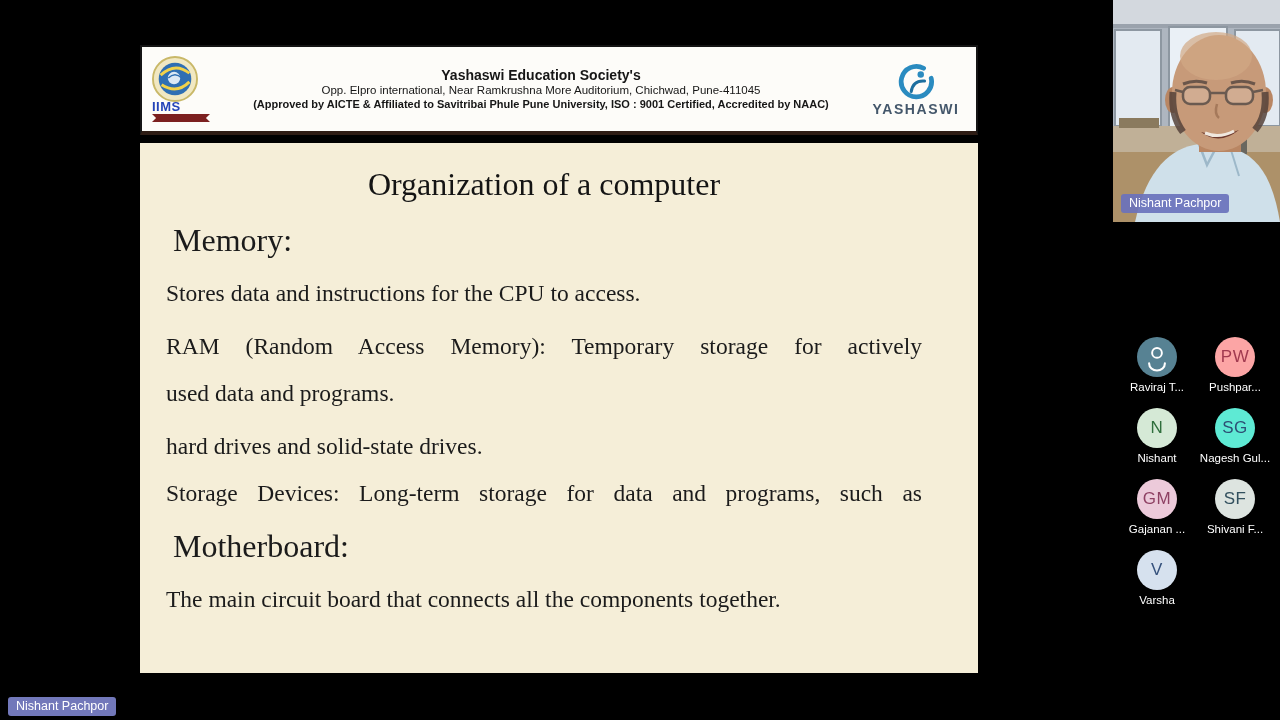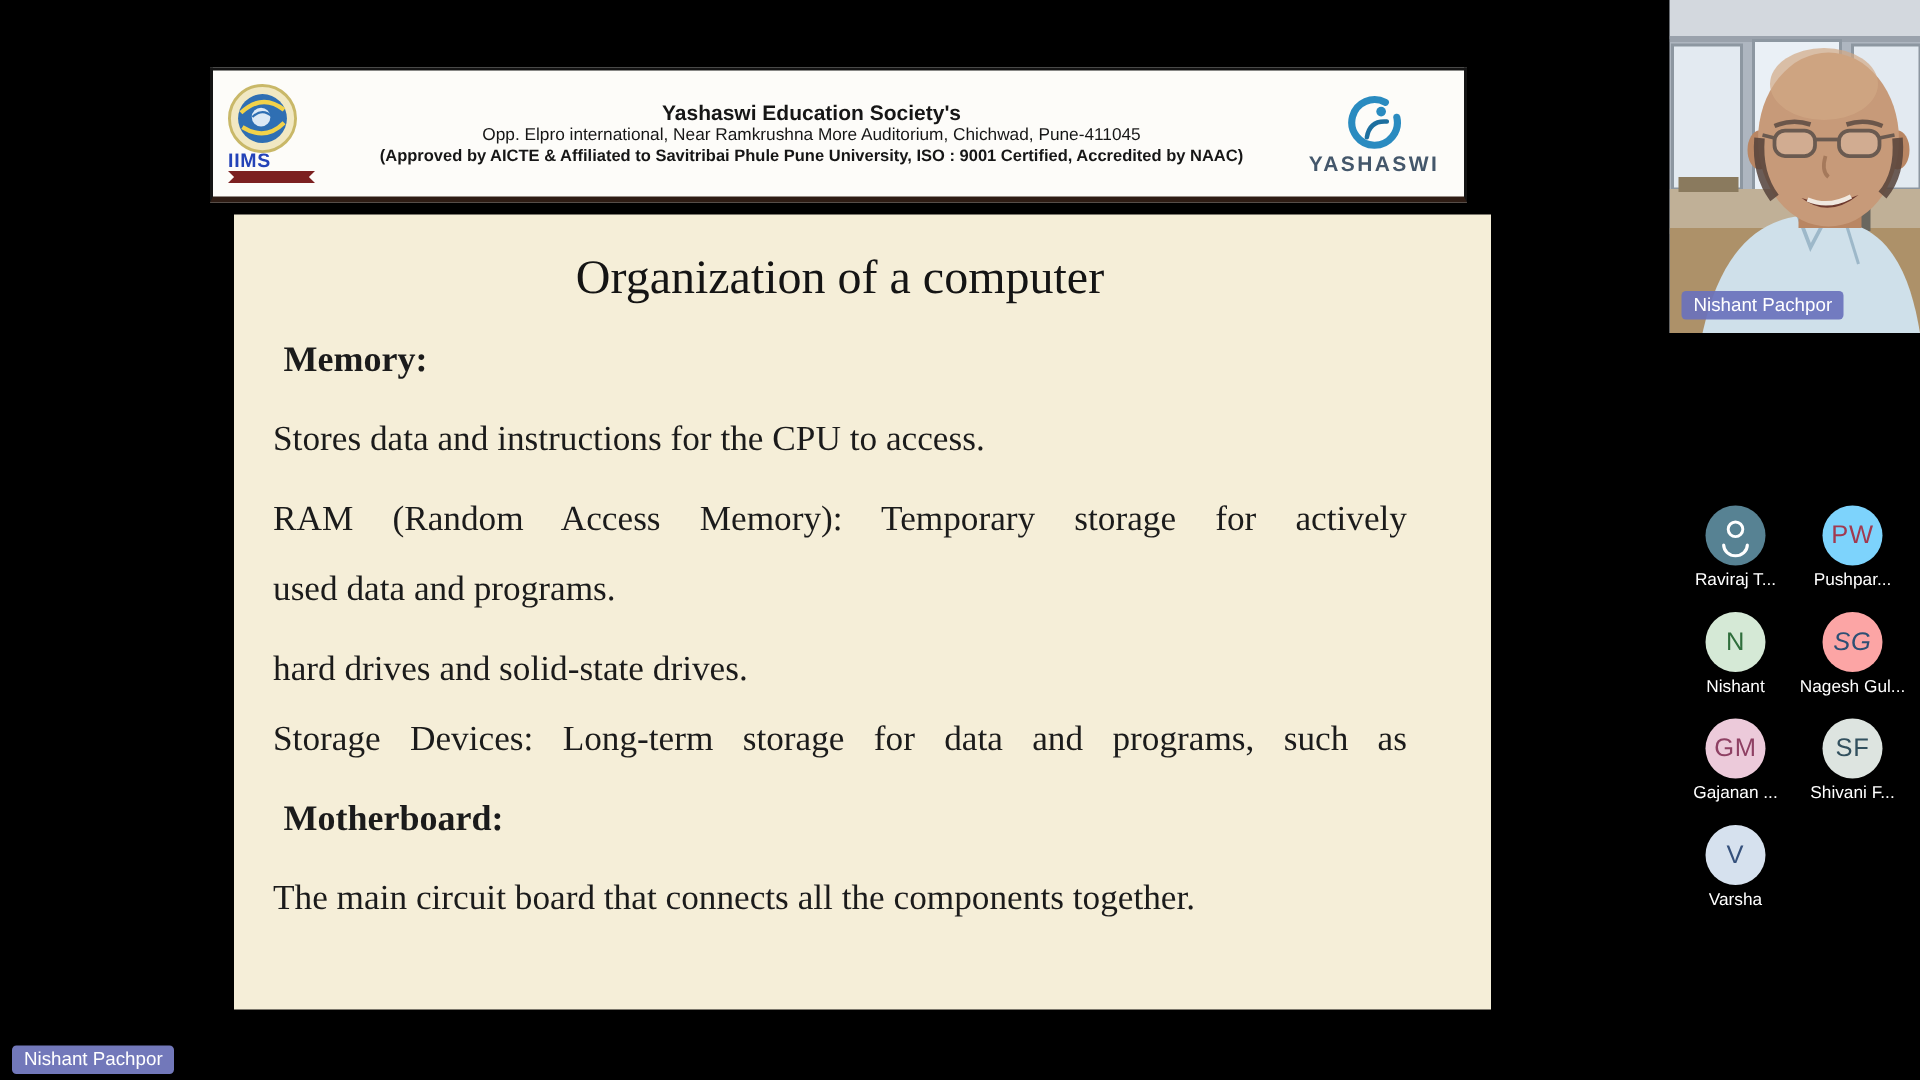--- a/index.html
+++ b/index.html
@@ -22,30 +22,30 @@
   
   .logo-iims{width:66px;display:flex;flex-direction:column;align-items:flex-start;line-height:1;}
   .iims-text{font-size:13px;font-weight:bold;color:#2443b8;letter-spacing:.5px;margin-top:-2px;}
   .iims-ribbon{width:58px;height:8px;background:#7c2020;margin-top:1px;
     clip-path:polygon(0 0,100% 0,93% 50%,100% 100%,0 100%,7% 50%);}
   
   .logo-yashaswi{width:104px;display:flex;flex-direction:column;align-items:center;line-height:1;}
   .yashaswi-text{font-size:14px;font-weight:bold;color:#44576b;letter-spacing:1.6px;margin-top:1px;}
   
   .slide-body{
-    box-sizing:border-box;position:absolute;left:16px;top:98px;width:838px;height:530px;
+    box-sizing:border-box;position:absolute;left:0;top:98px;width:838px;height:530px;
     background:#f5eed8;color:#1b1b1b;
     font-family:"Liberation Serif","DejaVu Serif",serif;
     padding:0 56px 0 26px;
   }
   .slide-title{
     font-size:32px;font-weight:normal;text-align:center;
     margin:22px 0 14px 0;line-height:38px;color:#141414;
   }
-  .slide-heading{font-size:24px;font-weight:bold;line-height:47px;margin-bottom:6px;padding-left:7px;}
+  .slide-heading{font-size:32px;font-weight:normal;line-height:47px;margin-bottom:6px;padding-left:7px;}
   .slide-para{font-size:23.5px;line-height:47px;margin-bottom:6px;}
   .slide-line.stretch{text-align:justify;text-align-last:justify;}
   
   .video-tile{position:absolute;left:1113px;top:0;width:167px;height:222px;background:#9aa2ac;overflow:hidden;}
   .video-name-tag{
     position:absolute;left:8px;bottom:9px;
     color:#fff;font-size:12.5px;padding:2px 8px 3px 8px;border-radius:3px;white-space:nowrap;
   }
   
   .participants{
@@ -172,37 +172,37 @@
       <svg class="person-glyph" viewBox="0 0 40 40">
         <circle cx="20" cy="14.5" r="6.5" fill="none" stroke="#fff" stroke-width="2.6"></circle>
         <path d="M 9.5 28.5 A 10.5 9.5 0 0 0 30.5 28.5" fill="none" stroke="#fff" stroke-width="2.8" stroke-linecap="round"></path>
       </svg>
 
     </div>
     <div class="participant-name">Raviraj T...</div>
   </div>
 
   <div class="participant">
-    <div class="avatar" style="background: #7dd3fc;">
+    <div class="avatar" style="background: #fca5a5;">
 
       <span class="initials" style="color: rgb(161, 58, 80);">PW</span>
     </div>
     <div class="participant-name">Pushpar...</div>
   </div>
 
   <div class="participant">
     <div class="avatar" style="background: rgb(213, 233, 214);">
 
       <span class="initials" style="color: rgb(47, 110, 60);">N</span>
     </div>
     <div class="participant-name">Nishant</div>
   </div>
 
   <div class="participant">
-    <div class="avatar" style="background: #fca5a5; font-style: italic;">
+    <div class="avatar" style="background: #5eead4;">
 
       <span class="initials" style="color: rgb(45, 79, 116);">SG</span>
     </div>
     <div class="participant-name">Nagesh Gul...</div>
   </div>
 
   <div class="participant">
     <div class="avatar" style="background: rgb(236, 202, 218);">
 
       <span class="initials" style="color: rgb(142, 64, 99);">GM</span>

